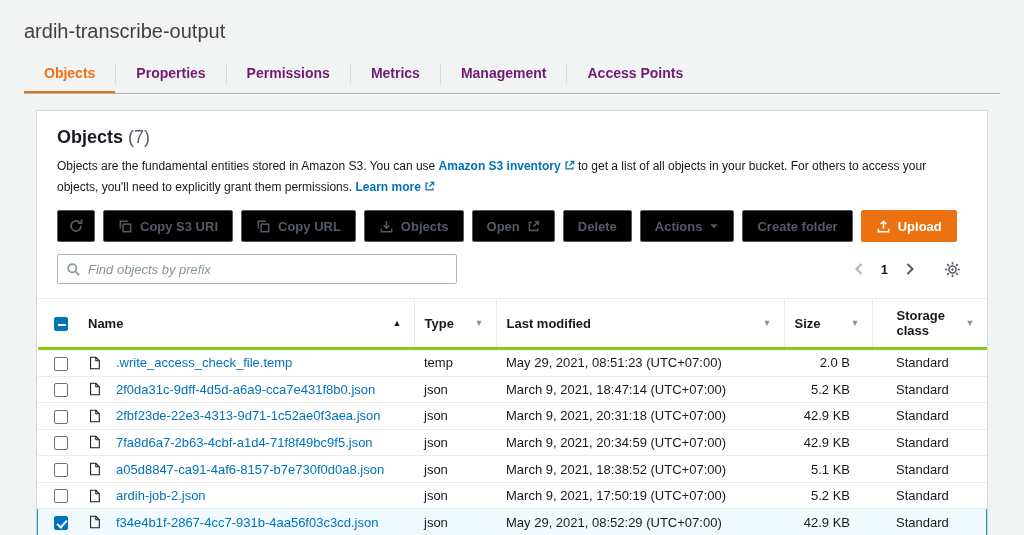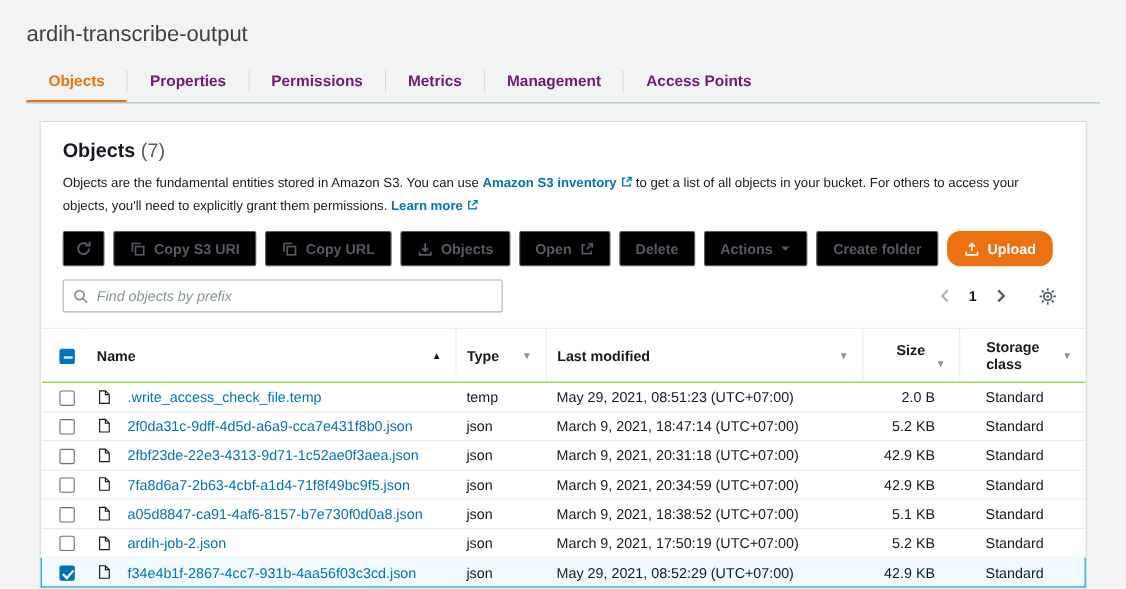--- a/index.html
+++ b/index.html
@@ -28,56 +28,56 @@
   .ext-icon { width: 11px; height: 11px; margin-left: 3px; vertical-align: -1px; }
 
   
   .toolbar { display: flex; gap: 8px; align-items: center; padding: 0 20px 12px; }
   .btn {
     display: inline-flex; align-items: center; justify-content: center; gap: 7px;
     height: 32px; padding: 0 14px; background: #000000; border: 1px solid #545b64;
     border-radius: 2px; color: #545b64; font-family: inherit; font-size: 13px; font-weight: 700; cursor: pointer;
   }
   .btn.icon-only { width: 38px; padding: 0; }
-  .btn.primary { background: #ec7211; border-color: #ec7211; color: #fff; border-radius: 12px; }
+  .btn.primary { background: #ec7211; border-color: #ec7211; color: #fff; }
   .btn svg { flex: 0 0 auto; }
 
   
   .search-row { display: flex; align-items: center; padding: 0 20px 14px; }
   .search-box { position: relative; width: 400px; }
   .search-box svg { position: absolute; left: 9px; top: 8px; }
   .search-box input {
     width: 100%; height: 30px; border: 1px solid #aab7b8; border-radius: 2px;
     padding: 0 10px 0 30px; font-family: inherit; font-size: 13px; color: #16191f; outline: none;
   }
   .search-box input::placeholder { color: #879596; font-style: italic; }
   .pagination { margin-left: auto; display: flex; align-items: center; gap: 4px; }
   .pg-btn { background: none; border: none; padding: 4px 6px; cursor: pointer; display: inline-flex; align-items: center; }
   .page-num { font-size: 13px; font-weight: 700; color: #16191f; padding: 0 6px; cursor: pointer; }
   .gear-btn { margin-left: 12px; }
 
   
   table { width: 100%; border-collapse: collapse; font-size: 13px; }
   thead th {
     text-align: left; font-weight: 700; color: #16191f;
-    padding: 9px 10px; border-top: 1px solid #eaeded; border-bottom: 1px solid #84cc16;
+    padding: 9px 10px; border-top: 1px solid #eaeded; border-bottom: 3px solid #84cc16;
     cursor: pointer;
   }
   th.sep, td.sep-v { border-left: 1px solid #eaeded; }
   .th-inner { display: flex; align-items: center; }
   .sort-asc { margin-left: auto; font-size: 9px; color: #16191f; padding-right: 2px; }
   .col-caret { margin-left: auto; font-size: 9px; color: #879596; padding-right: 2px; }
   tbody td { padding: 5px 10px; border-bottom: 1px solid #eaeded; height: 26px; }
   .cb-cell { width: 36px; padding-left: 16px !important; }
   .name-col { width: 336px; }
   .type-col { width: 82px; }
   .modified-col { width: 288px; }
   .size-col { width: 88px; }
   td.size-cell { text-align: right; padding-right: 22px; }
-  th.size-col .th-inner { padding-right: 0; flex-direction: column; }
+  th.size-col .th-inner { padding-right: 0; }
   .storage-col { padding-left: 24px !important; }
   .name-cell { display: flex; align-items: center; gap: 15px; }
   .obj-link { color: #0073bb; text-decoration: none; cursor: pointer; }
   tr.selected td { background: #f1faff; border-top: 1px solid #00a1c9; border-bottom: 1px solid #00a1c9; }
   tr.selected td:first-child { border-left: 1px solid #00a1c9; }
   tr.selected td:last-child { border-right: 1px solid #00a1c9; }
 
   
   .checkbox {
     display: inline-block; width: 14px; height: 14px; background: #fff;

